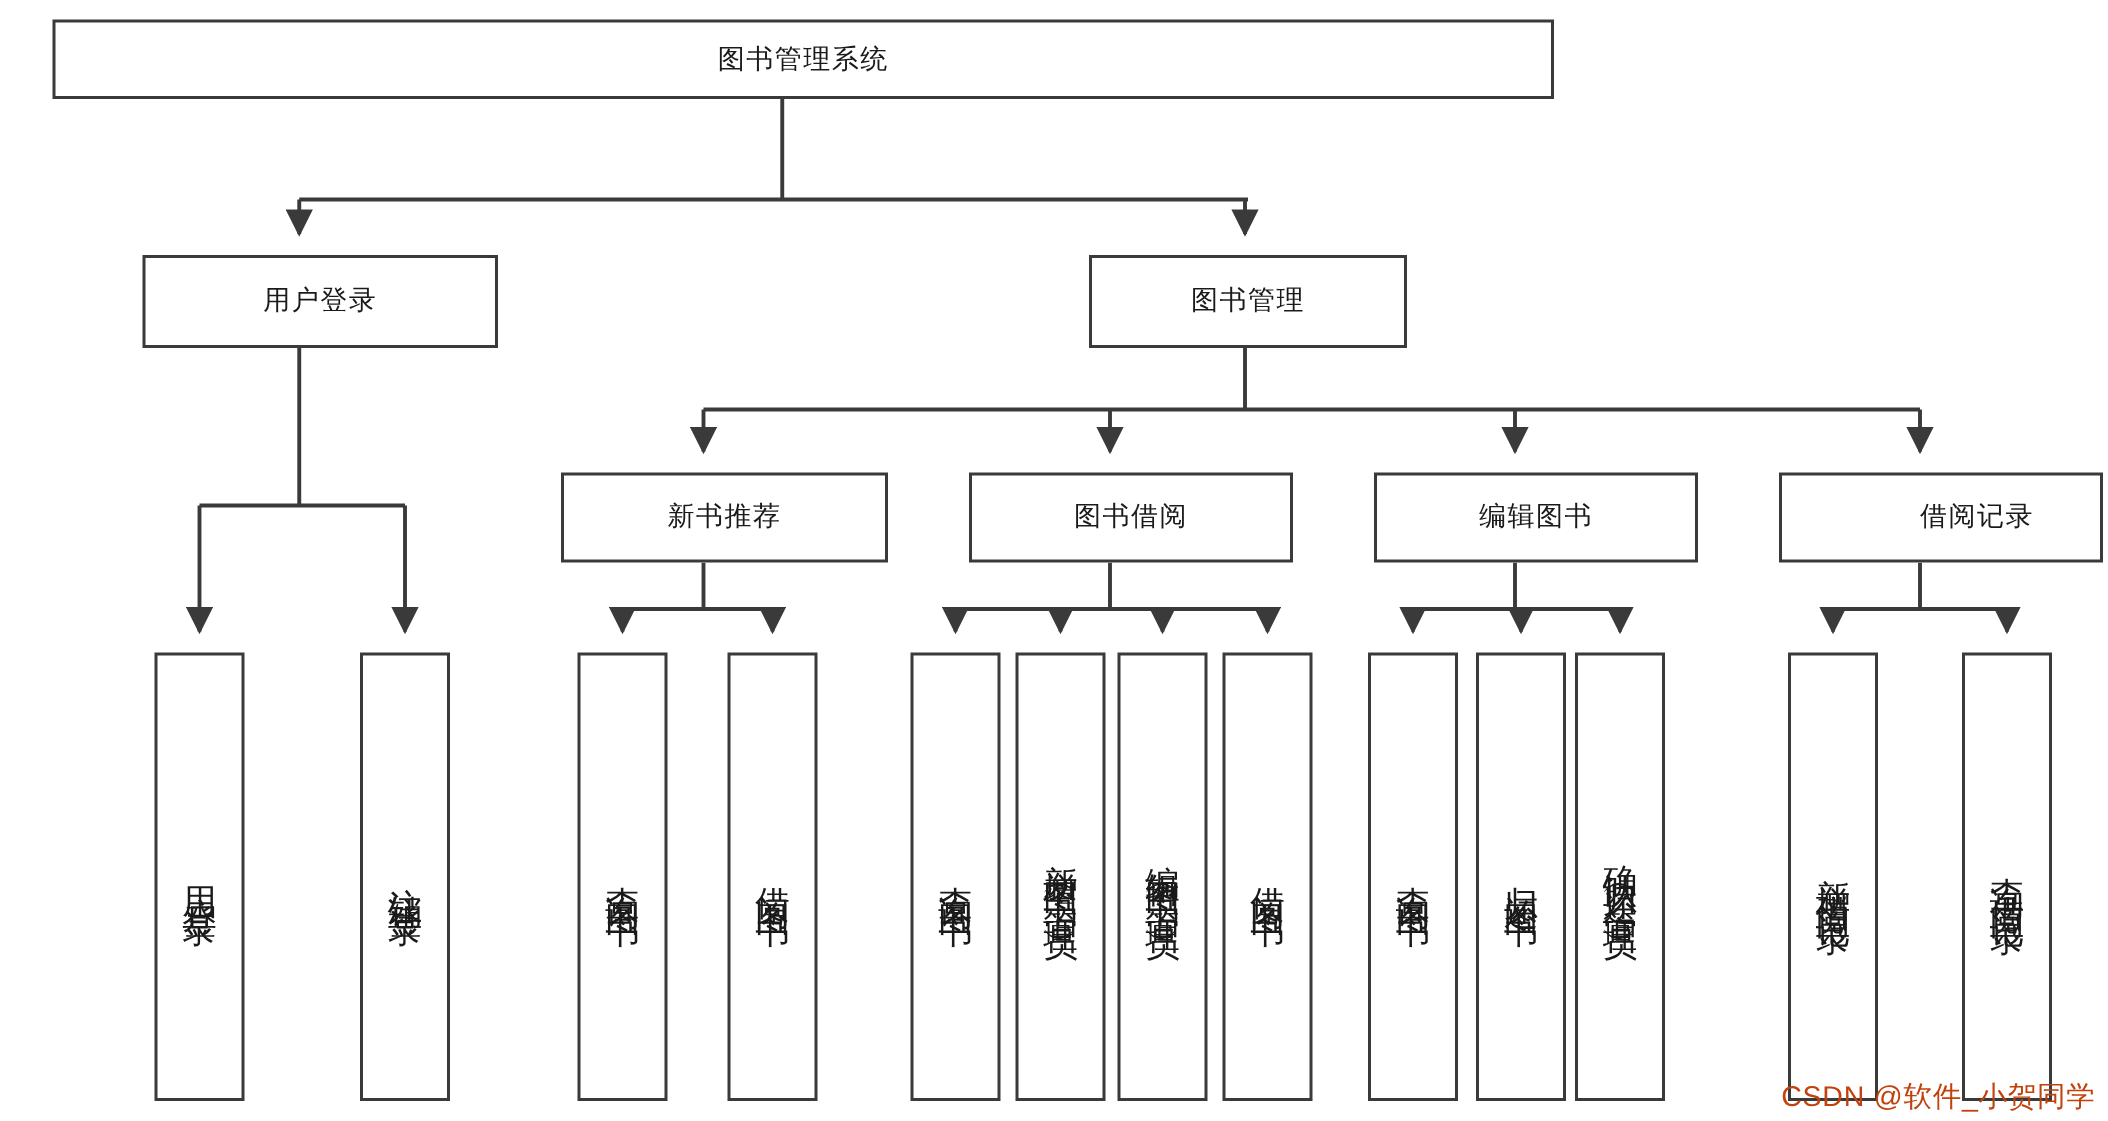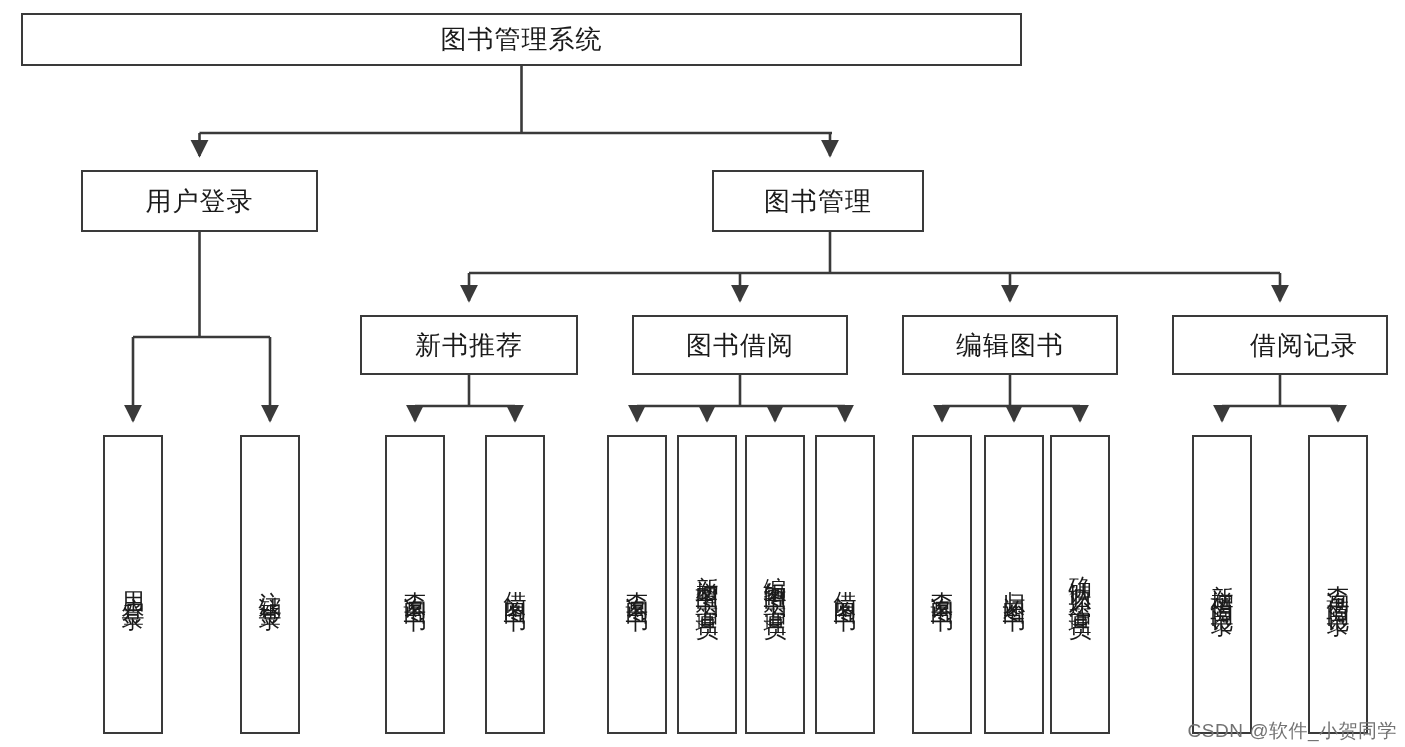--- a/index.html
+++ b/index.html
@@ -30,23 +30,24 @@
     position: absolute;
     box-sizing: border-box;
     background: #ffffff;
     border: 2.5px solid #3a3a3a;
     display: flex;
     align-items: center;
     justify-content: center;
     color: #1a1a1a;
   }
   .node.horiz {
-    font-size: 26px;
+    font-size: 18px;
     letter-spacing: 1px;
     line-height: 1.1;
+    margin-left: 14px;
   }
   .node.vert {
     writing-mode: vertical-rl;
     text-orientation: upright;
     font-size: 23px;
     letter-spacing: 6px;
     line-height: 1.0;
     padding-top: 6px;
     padding-bottom: 6px;
     align-items: center;
@@ -58,21 +59,21 @@
   }
   .node.vert .label {
     writing-mode: vertical-rl;
     text-orientation: upright;
   }
   #watermark {
     position: absolute;
     right: 8px;
     bottom: 3px;
     font-size: 19px;
-    color: #737373;
+    color: #c2410c;
     letter-spacing: 0.5px;
     white-space: nowrap;
     font-family: "Liberation Sans", "DejaVu Sans", sans-serif;
     margin-left: 48px;
   }
 </style>
 </head>
 <body>
 
 <div id="canvas">

